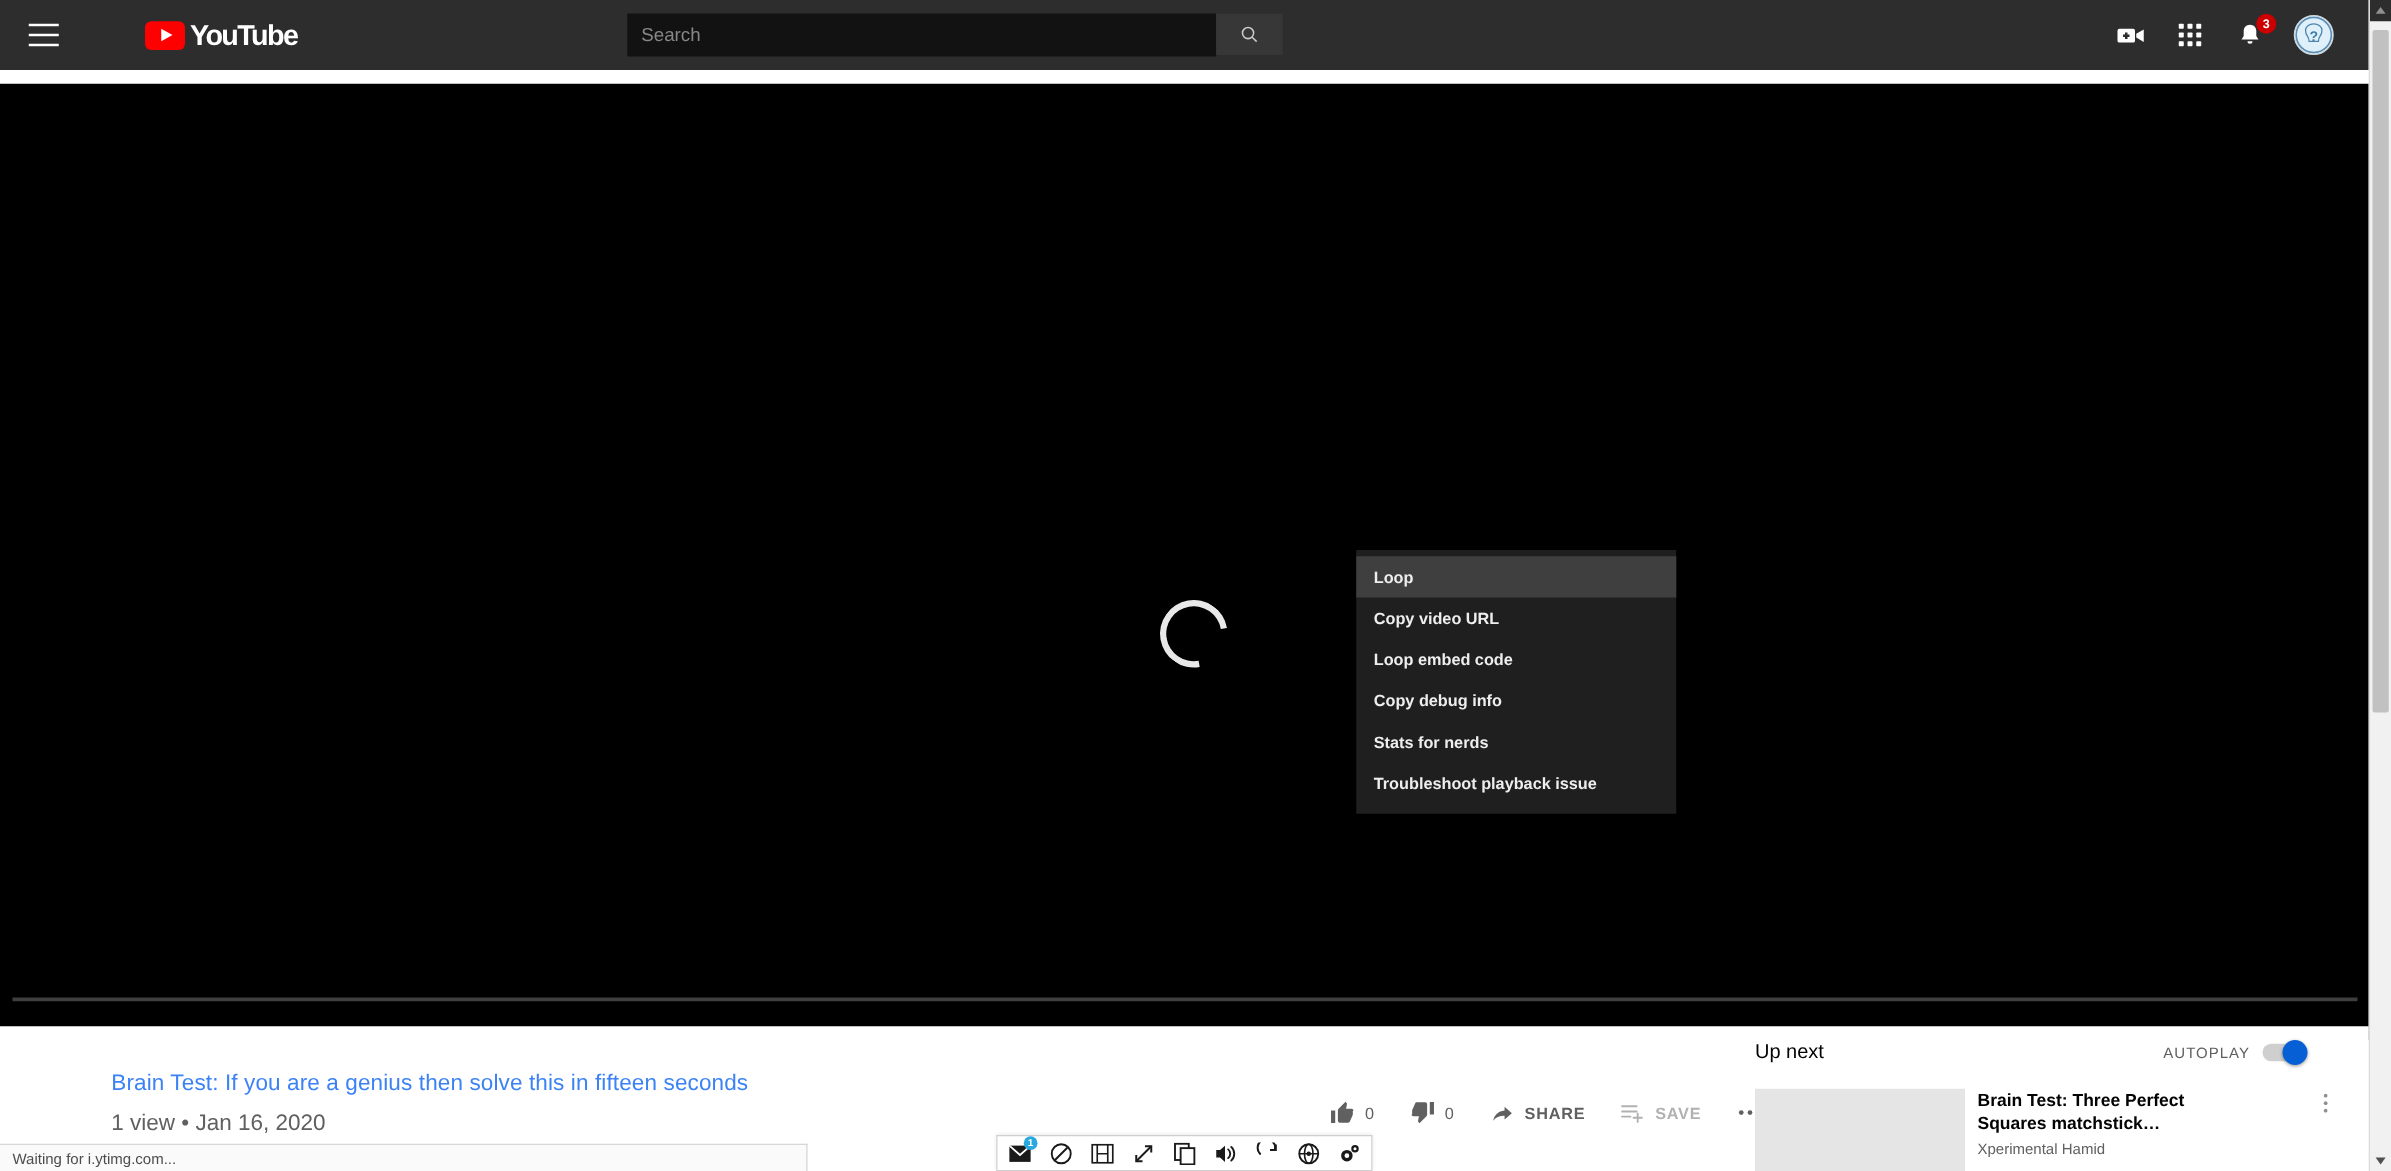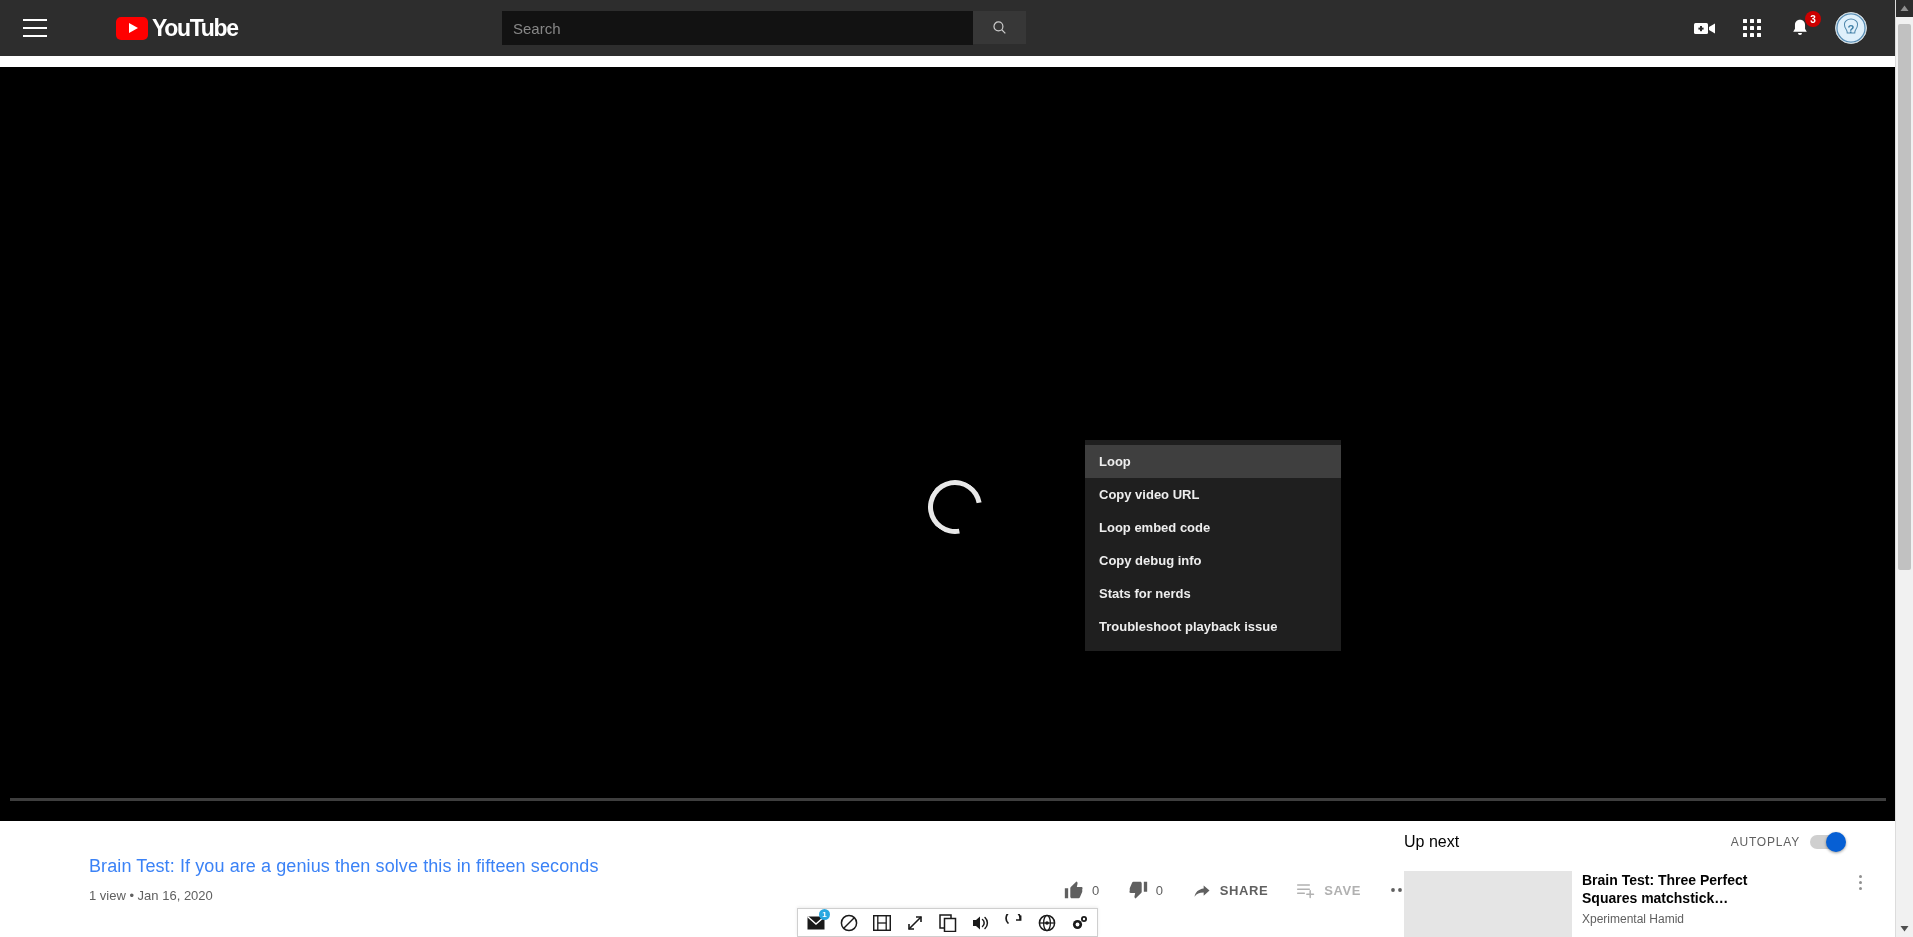--- a/index.html
+++ b/index.html
@@ -147,21 +147,21 @@
     position: absolute; top: 821px; left: 0;
     width: 1895px; height: 116px; background: #fff;
   }
   .vid-title {
     position: absolute; left: 89px; top: 35px;
     font-size: 18px; color: #3b82f6; font-weight: normal;
     letter-spacing: .1px;
   }
   .vid-meta {
     position: absolute; left: 89px; top: 67px;
-    font-size: 13px; color: #606060;
+    font-size: 18px; color: #606060;
   }
   .actions {
     position: absolute; left: 1050px; top: 59px;
     display: flex; align-items: center; gap: 0;
   }
   .action-btn {
     display: flex; align-items: center; gap: 8px;
     color: #606060; font-size: 13px; font-weight: bold;
     letter-spacing: .6px; cursor: pointer;
     padding: 0 14px;
@@ -579,20 +579,23 @@
         <g fill="#1a1a1a">
           <circle cx="6.5" cy="10.5" r="4.6"></circle>
           <circle cx="13" cy="5" r="3"></circle>
         </g>
         <circle cx="6.5" cy="10.5" r="1.9" fill="#ffffff"></circle>
         <circle cx="13" cy="5" r="1.2" fill="#ffffff"></circle>
       </svg>
     </div>
   </div>
 
+  <div class="status-bar">
+    <span>Waiting for i.ytimg.com...</span>
+  </div>
 
   <div class="scrollbar">
     <div class="sb-track-top"></div>
     <div class="sb-arrow-up">
       <svg width="9" height="7" viewBox="0 0 9 7">
           <polygon points="4.5,0.5 8.5,6 0.5,6" fill="#909090"></polygon>
         </svg>
     </div>
     <div class="sb-thumb"></div>
     <div class="sb-arrow-down">

